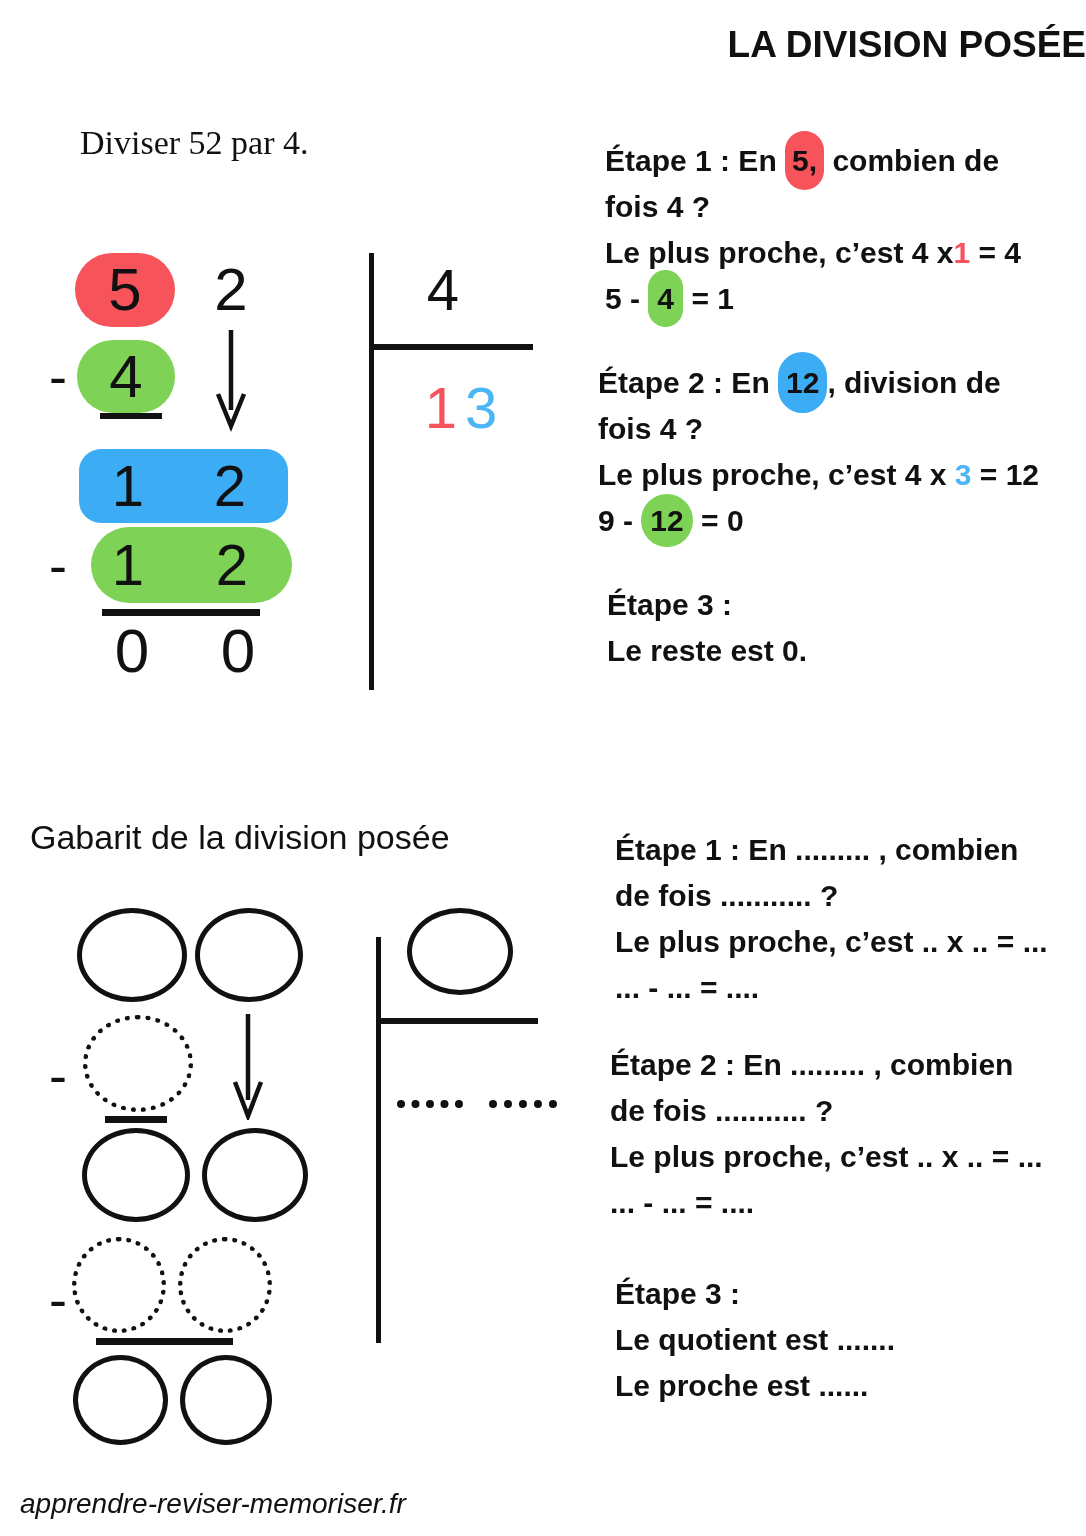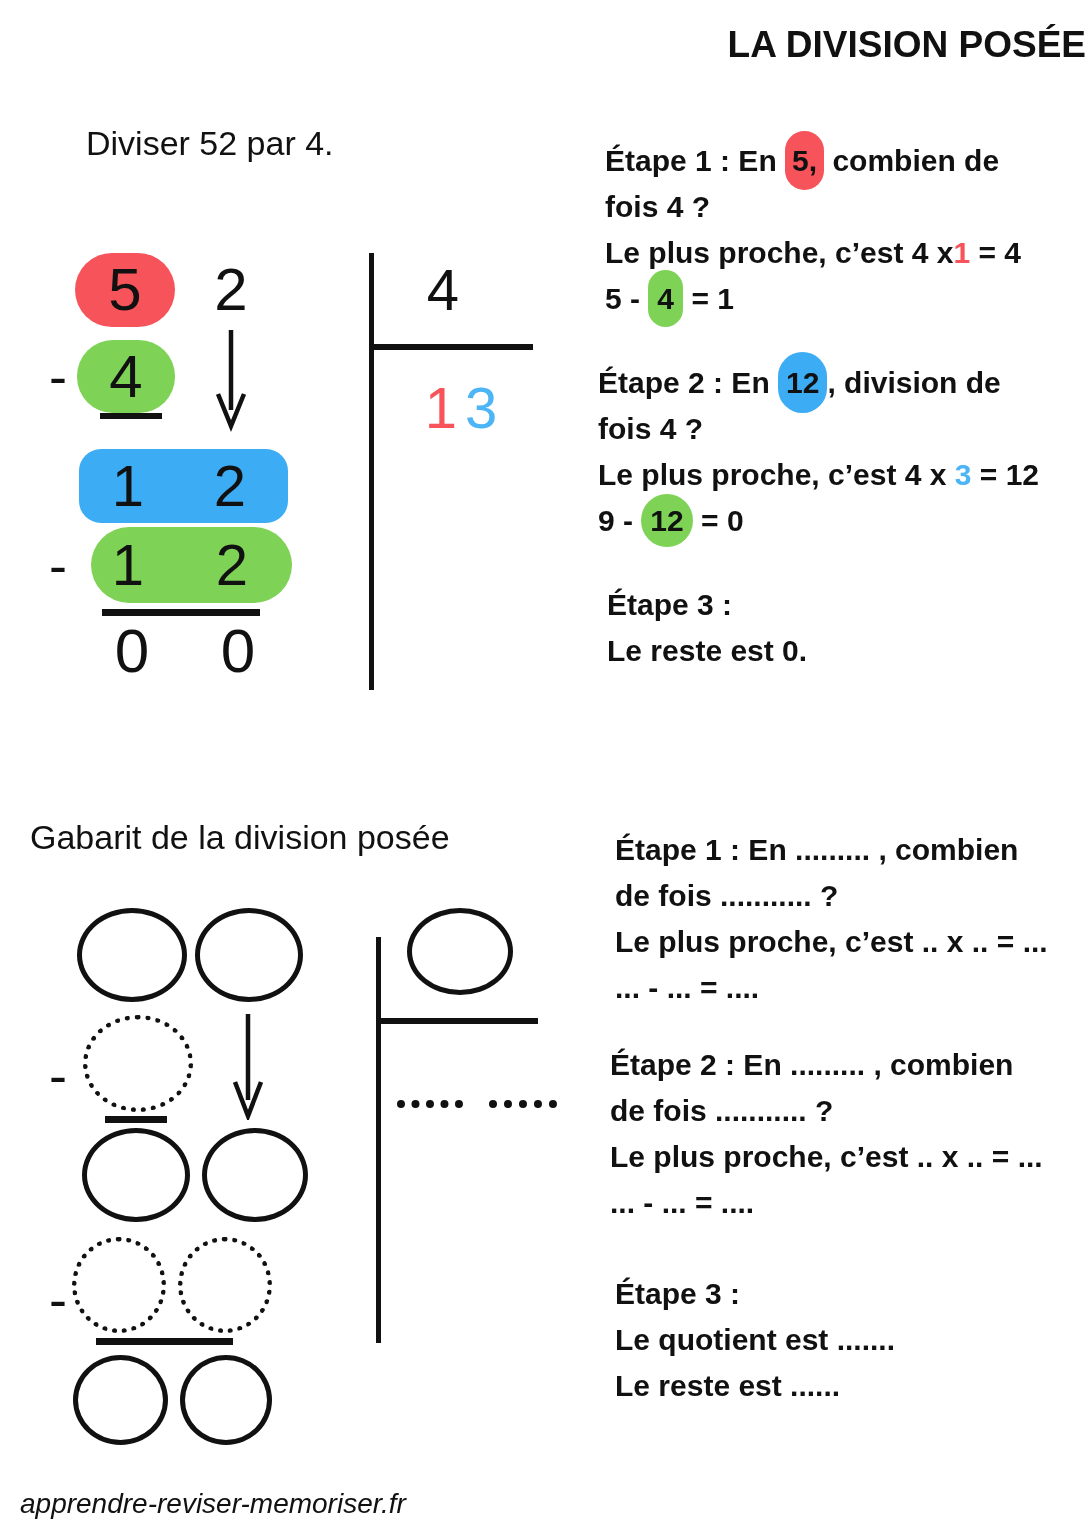--- a/index.html
+++ b/index.html
@@ -3,21 +3,21 @@
 <meta charset="utf-8">
 <style>
   html,body{margin:0;padding:0;background:#fff;}
   .page{position:relative;width:1086px;height:1536px;background:#fff;overflow:hidden;
         font-family:"Liberation Sans",sans-serif;color:#111;}
 
   
   .title{position:absolute;top:24px;left:0;width:100%;text-align:right;
          font-size:37px;font-weight:700;margin:0;}
   .heading{position:absolute;font-size:34px;font-weight:400;margin:0;white-space:nowrap;}
-  #ex-heading{left:86px;top:124px;}
+  #ex-heading{left:80px;top:124px;font-family:Liberation Serif, serif;}
   #tpl-heading{left:30px;top:818px;}
   #footer{position:absolute;left:20px;top:1488px;font-size:28px;font-style:italic;}
 
   
   .digit{position:absolute;display:flex;align-items:center;justify-content:center;
          font-size:60px;line-height:1;}
   .oval{position:absolute;display:flex;align-items:center;justify-content:center;
         font-size:60px;line-height:1;}
   .bar{position:absolute;background:#111;}
   .minus{position:absolute;display:flex;align-items:center;justify-content:center;
@@ -190,18 +190,18 @@
   <div class="steps" id="tpl-step2">
     <p><span>Étape 2 : En ......... , combien</span></p>
     <p><span>de fois ........... ?</span></p>
     <p><span>Le plus proche, c’est .. x .. = ...</span></p>
     <p><span>... - ... = ....</span></p>
   </div>
 
   <div class="steps" id="tpl-step3">
     <p><span>Étape 3 :</span></p>
     <p><span>Le quotient est .......</span></p>
-    <p><span>Le reste est ......</span></p>
+    <p><span>Le proche est ......</span></p>
   </div>
 
   <div id="footer">apprendre-reviser-memoriser.fr</div>
 
 </div>
 
 </body></html>

